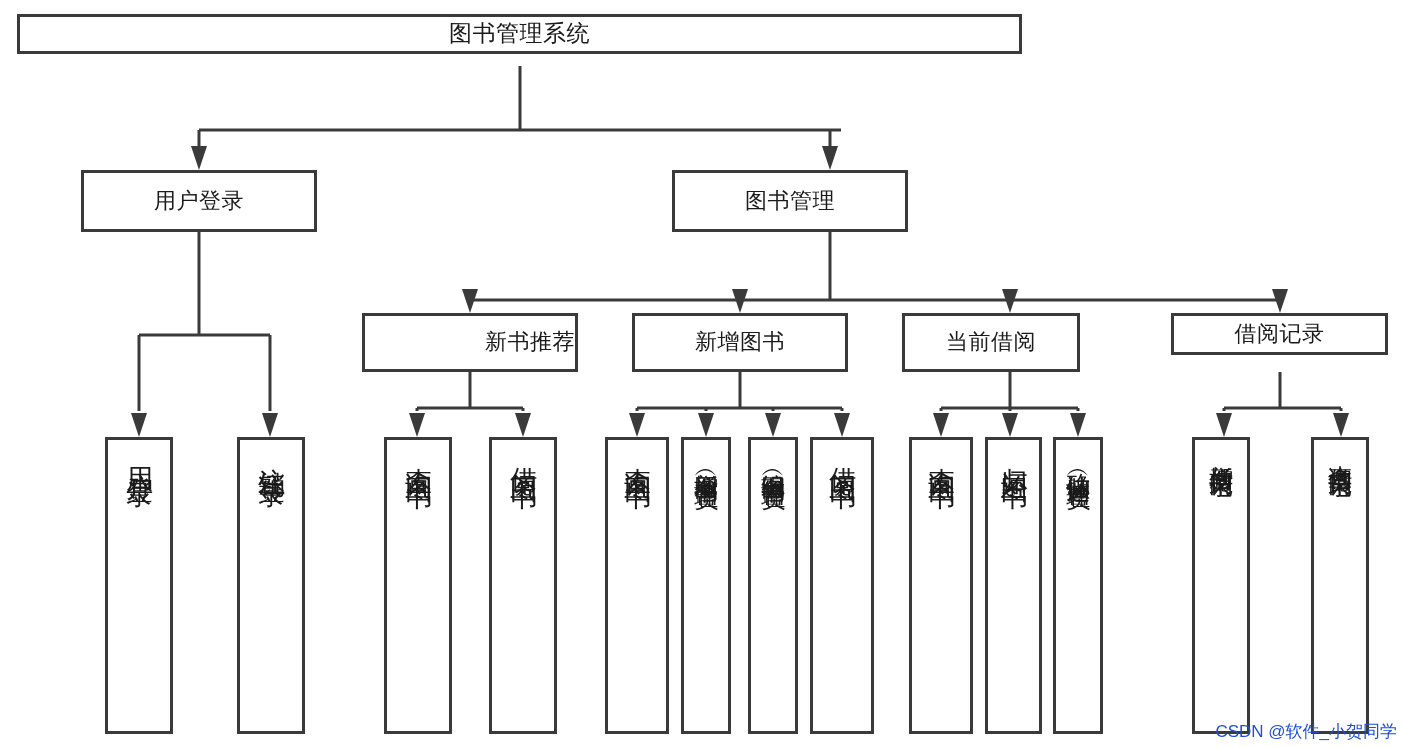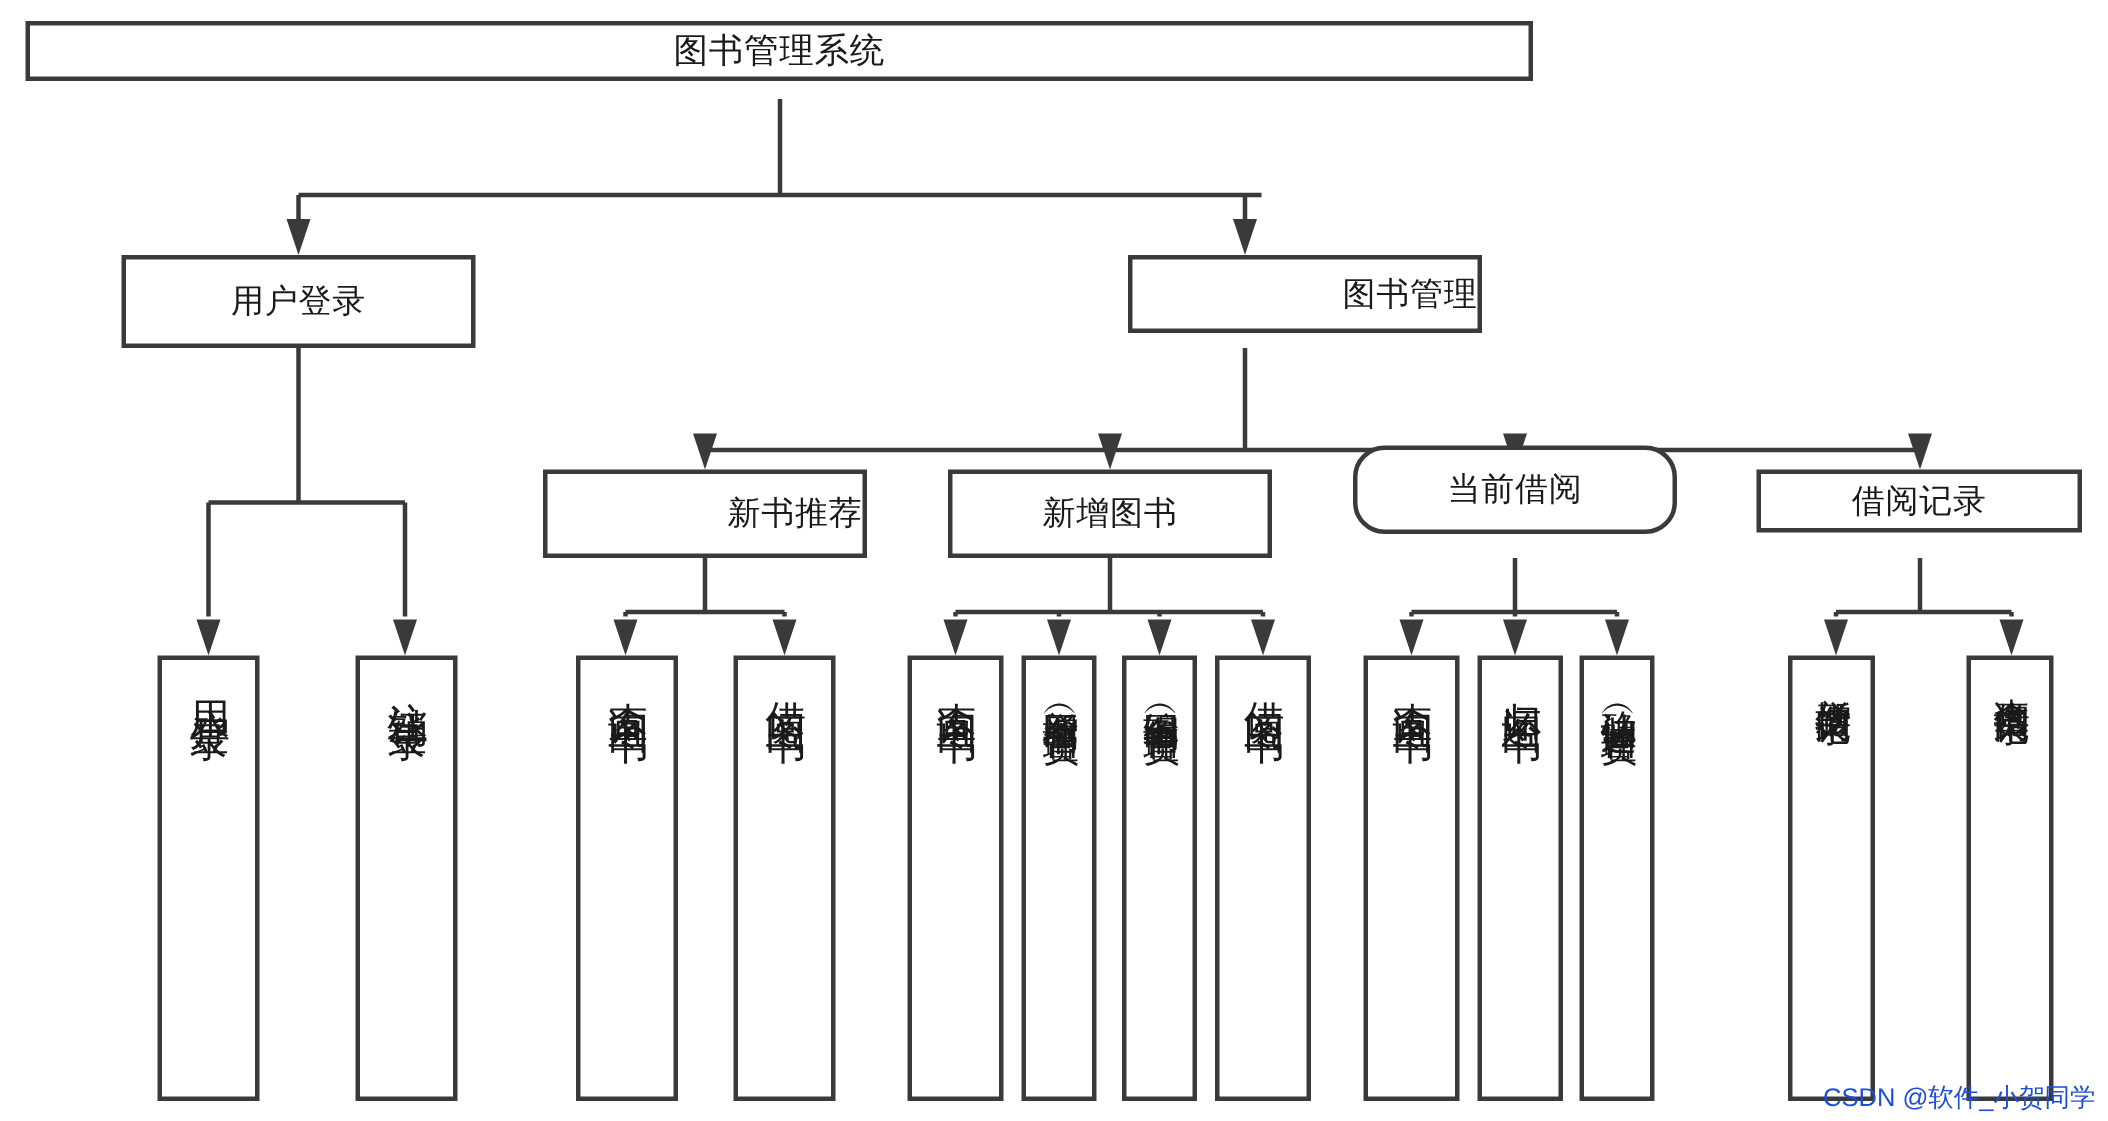--- a/index.html
+++ b/index.html
@@ -156,31 +156,31 @@
     </g>
   </svg>
 
   <div class="node h-node root" style="left:17px; top:14px; width:1005px; height:40px;">
     <span class="lbl">图书管理系统</span>
   </div>
 
   <div class="node h-node" style="left:81px; top:170px; width:236px; height:62px;">
     <span class="lbl">用户登录</span>
   </div>
-  <div class="node h-node" style="left:752px; top:170px; width:236px; height:52px;justify-content:flex-end;">
+  <div class="node h-node" style="left:672px; top:170px; width:236px; height:62px;">
     <span class="lbl">图书管理</span>
   </div>
 
   <div class="node h-node" style="left:362px; top:313px; width:216px; height:59px;justify-content:flex-end;">
     <span class="lbl">新书推荐</span>
   </div>
   <div class="node h-node" style="left:632px; top:313px; width:216px; height:59px;">
     <span class="lbl">新增图书</span>
   </div>
-  <div class="node h-node" style="left:902px; top:297px; width:216px; height:59px;border-radius:21px;">
+  <div class="node h-node" style="left:902px; top:313px; width:178px; height:59px;">
     <span class="lbl">当前借阅</span>
   </div>
   <div class="node h-node" style="left:1171px; top:313px; width:217px; height:42px;">
     <span class="lbl">借阅记录</span>
   </div>
 
   <div class="node v-node" style="left:105px; top:437px; width:68px; height:297px;">
     <span class="lbl">用户登录</span>
   </div>
   <div class="node v-node" style="left:237px; top:437px; width:68px; height:297px;">

